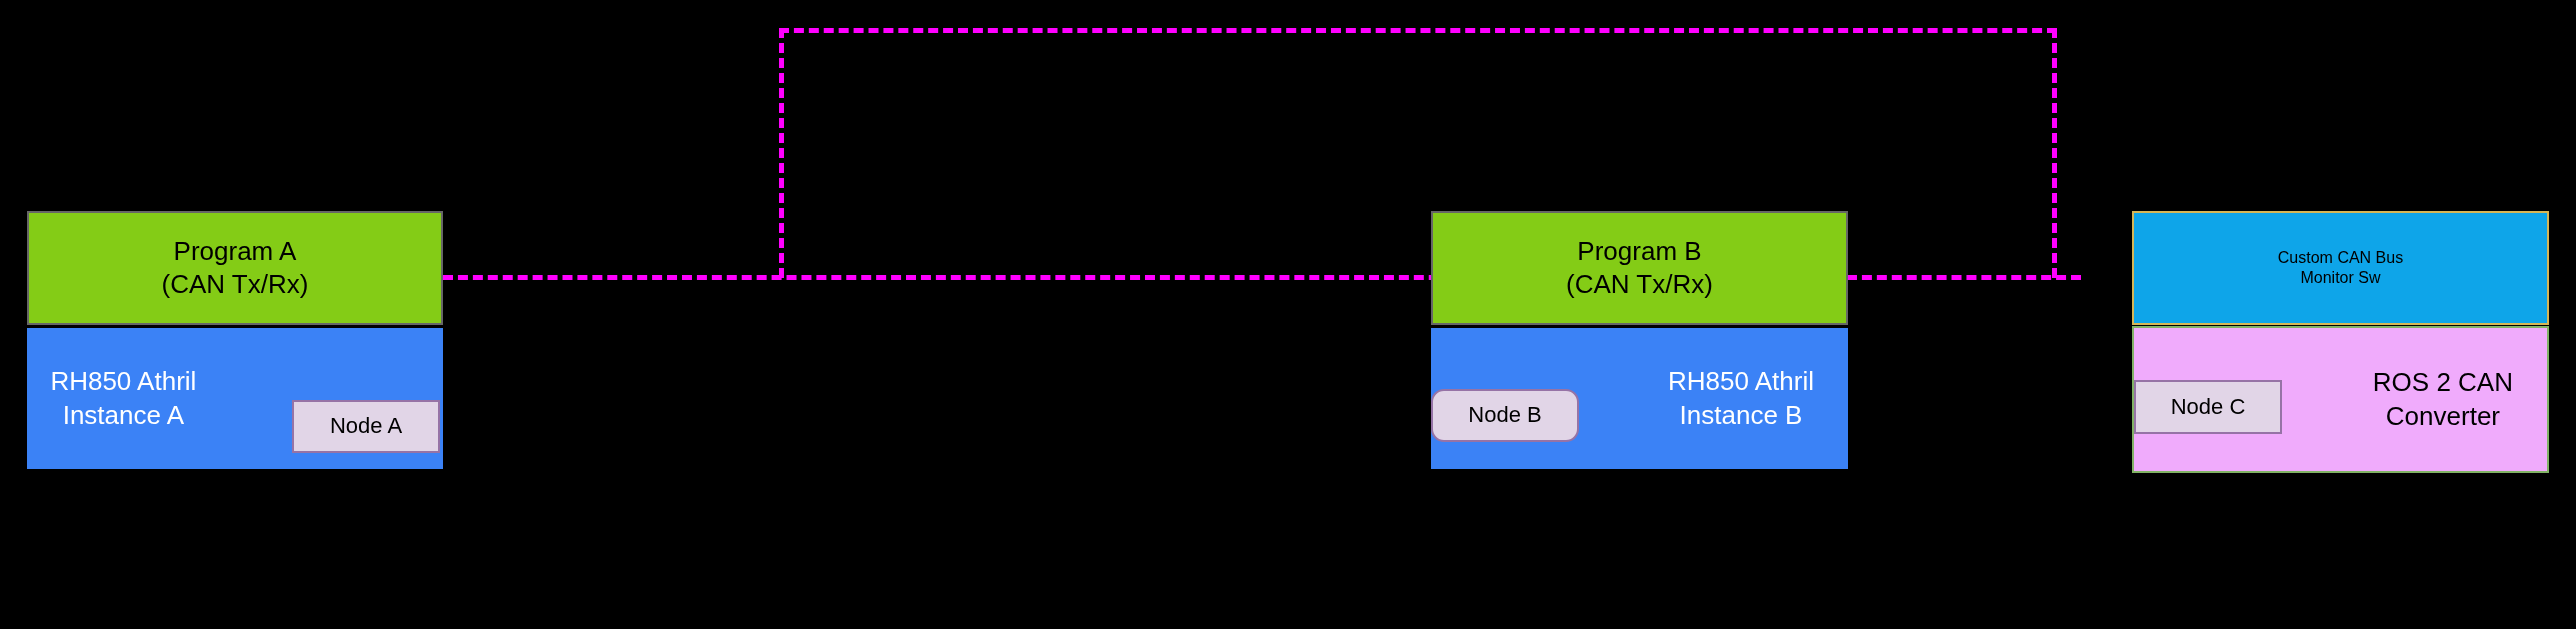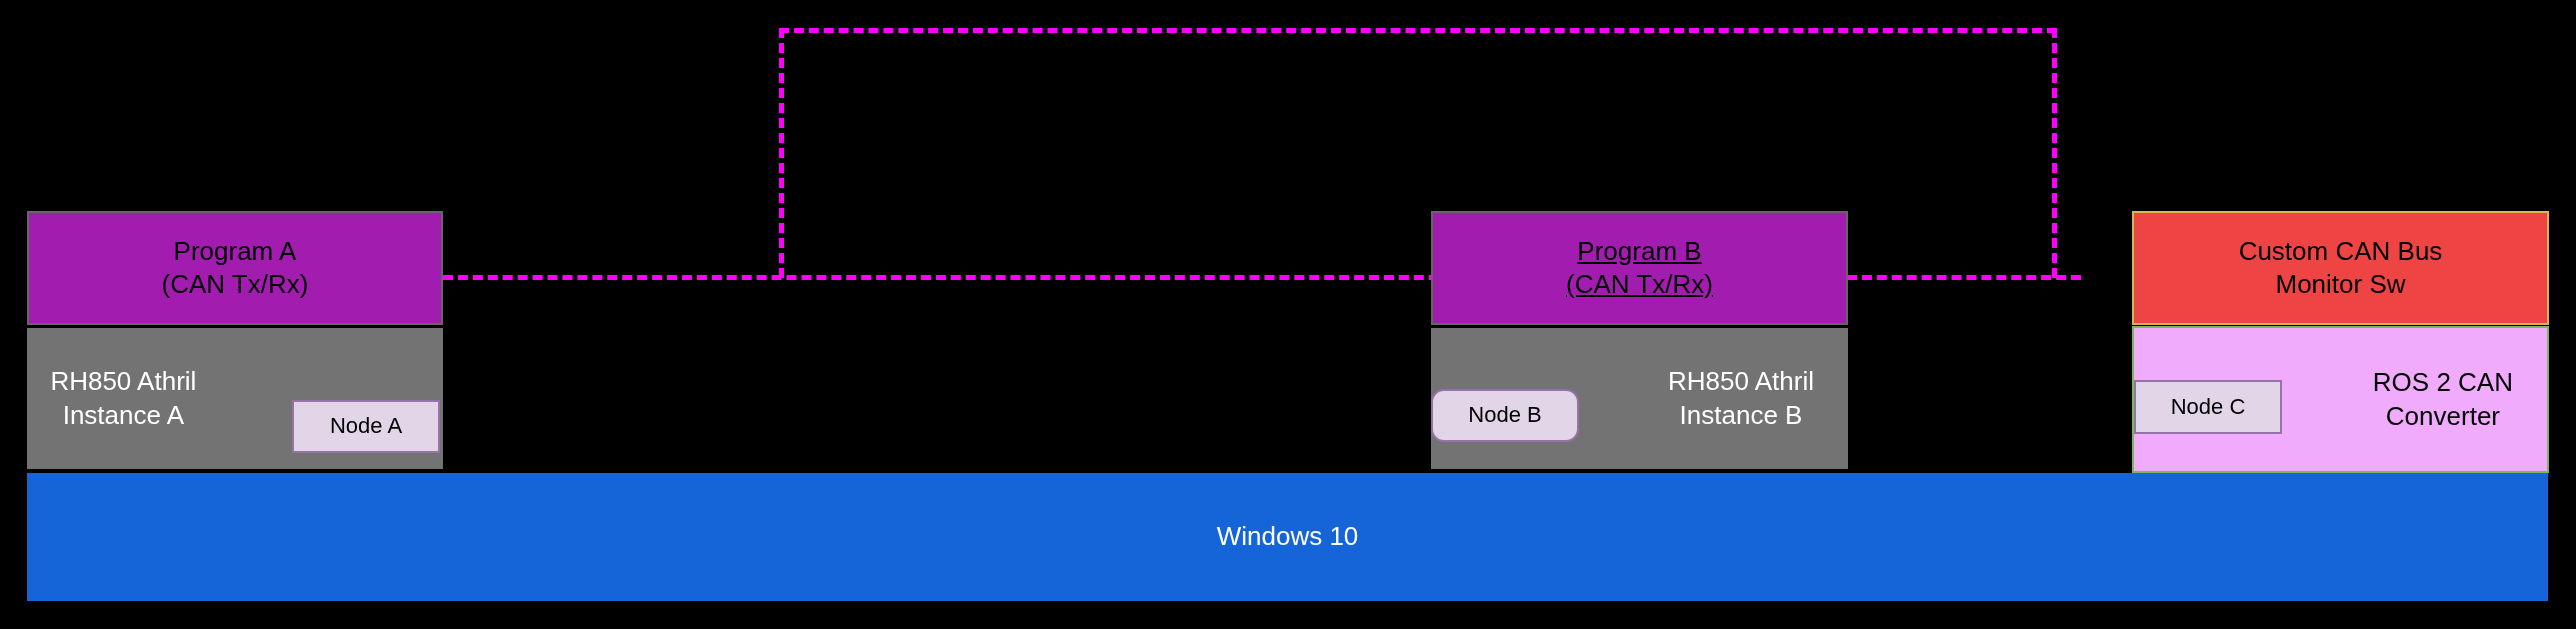--- a/index.html
+++ b/index.html
@@ -24,29 +24,29 @@
     display: flex;
     align-items: center;
     justify-content: center;
     text-align: center;
     line-height: 1.28;
     white-space: pre-line;
   }
 
   
   .prog-box {
-    background: #a21caf;
+    background: #84cc16;
     border: 2.6px solid #666666;
     color: #000000;
     font-size: 26px;
   }
 
   
   .rh850-box {
-    background: #737373;
+    background: #3b82f6;
     border: 0;
     color: #ffffff;
     font-size: 26px;
   }
 
   
   .os-bar {
     background: #1565d8;
     border: 0;
     color: #ffffff;
@@ -56,24 +56,24 @@
   
   .node-box {
     background: #e1d5e7;
     border: 2.6px solid #9673a6;
     color: #000000;
     font-size: 22px;
   }
 
   
   .monitor-box {
-    background: #ef4444;
+    background: #0ea5e9;
     border: 2.6px solid #d6b656;
     color: #000000;
-    font-size: 26px;
+    font-size: 16px;
   }
 
   
   .converter-box {
     background: #f0abfc;
     border: 2.6px solid #82b366;
     color: #000000;
     font-size: 26px;
   }
 
@@ -107,32 +107,31 @@
   <div class="dash-h" style="left:443px; top:275px; width:1638px;"></div>
 
   <div class="block prog-box" style="left:27px; top:211px; width:416px; height:114px;">Program A
 (CAN Tx/Rx)</div>
 
   <div class="block rh850-box txt-left" style="left:27px; top:328px; width:416px; height:141px;">RH850 Athril
 Instance A</div>
 
   <div class="block node-box" style="left:292px; top:400px; width:148px; height:53px;">Node A</div>
 
-  <div class="block prog-box" style="left:1431px; top:211px; width:417px; height:114px;text-decoration:underline;">Program B
+  <div class="block prog-box" style="left:1431px; top:211px; width:417px; height:114px;">Program B
 (CAN Tx/Rx)</div>
 
   <div class="block rh850-box txt-right" style="left:1431px; top:328px; width:417px; height:141px;">RH850 Athril
 Instance B</div>
 
   <div class="block node-box" style="left:1431px; top:389px; width:148px; height:53px;border-radius:13px;">Node B</div>
 
   <div class="block monitor-box" style="left:2132px; top:211px; width:417px; height:114px;">Custom CAN Bus
 Monitor Sw</div>
 
   <div class="block converter-box txt-right" style="left:2132px; top:326px; width:417px; height:147px;">ROS 2 CAN
 Converter</div>
 
   <div class="block node-box" style="left:2134px; top:380px; width:148px; height:54px;text-align:right;">Node C</div>
 
-  <div class="block os-bar" style="left:27px; top:473px; width:2521px; height:128px;">Windows 10</div>
 
 </div>
 
 
 </body></html>

